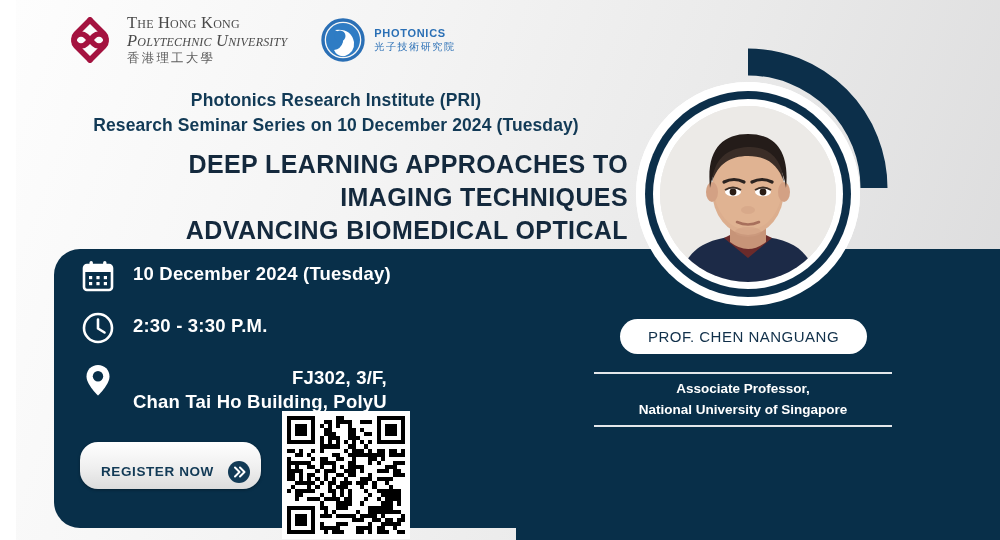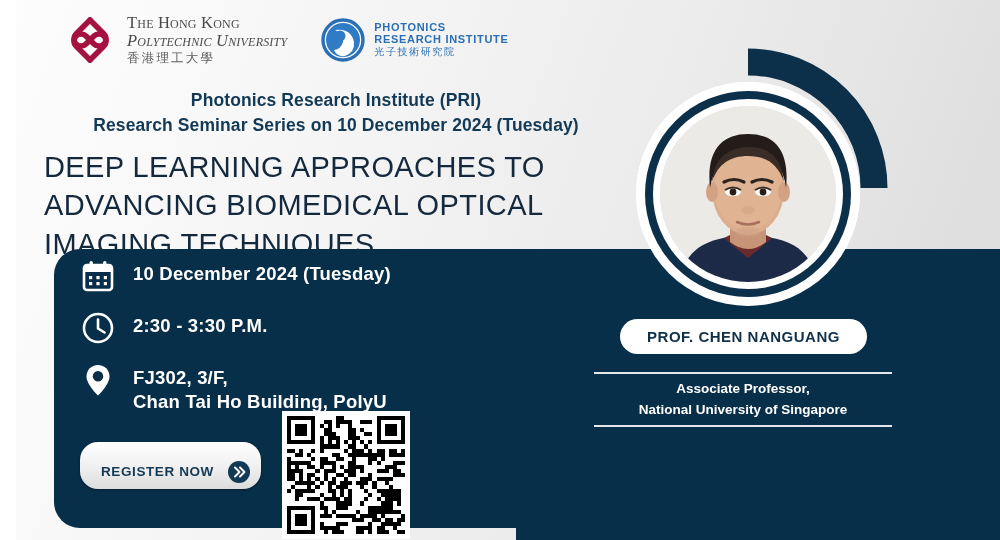--- a/index.html
+++ b/index.html
@@ -43,54 +43,54 @@
 
   .pri-logo{display:flex;align-items:center;gap:9px;}
   .pri-mark{width:44px;height:44px;flex:0 0 44px;}
   .pri-txt{line-height:1.05;}
   .pri-l1,.pri-l2{font-size:11px;font-weight:bold;letter-spacing:.7px;color:#2a6fb5;}
   .pri-l3{font-size:10px;letter-spacing:1.6px;color:#2a6fb5;margin-top:2px;}
 
   .series{position:absolute;left:0;top:88px;width:640px;text-align:center;
           color:#123a56;font-size:17.5px;font-weight:bold;line-height:1.42;letter-spacing:.1px;}
 
-  .title{position:absolute;left:28px;top:148px;width:584px;text-align:left;
-         color:#14293d;font-size:29px;font-weight:normal;line-height:1.32;letter-spacing:.4px;}
+  .title{position:absolute;left:28px;top:148px;width:584px;text-align:right;
+         color:#14293d;font-size:25px;font-weight:bold;line-height:1.32;letter-spacing:.4px;}
 
   
   .panel{position:absolute;left:38px;top:249px;width:962px;height:279px;
          background:#082f49;border-radius:26px 0 0 26px;}
   .panel-fill{position:absolute;left:500px;top:249px;width:500px;height:291px;background:#082f49;}
 
   
   .info{position:absolute;left:65px;top:258px;width:430px;color:#ffffff;}
   .row{display:flex;align-items:flex-start;gap:18px;margin-bottom:17px;}
   .row .ico{flex:0 0 34px;width:34px;height:34px;margin-top:1px;}
   .row .txt{font-size:18.5px;font-weight:bold;line-height:1.32;letter-spacing:.2px;padding-top:4px;}
-  .row .txt div{white-space:nowrap;}
+  .row .txt div{white-space:nowrap;text-align:right;}
 
   
   .register{position:absolute;left:64px;top:442px;height:35px;
             display:inline-flex;align-items:center;gap:13px;
             padding:12px 10px 0 21px;border-radius:18px;
             background:linear-gradient(180deg,#ffffff 0%,#efefef 55%,#dcdcdc 100%);
             box-shadow:0 1px 3px rgba(0,0,0,.35);}
   .register .lbl{font-size:13.5px;font-weight:bold;letter-spacing:.6px;color:#123a56;}
   .register .chev{width:24px;height:24px;flex:0 0 24px;}
 
   
   .qr{position:absolute;left:266px;top:411px;width:128px;height:128px;
       background:#ffffff;padding:5px;box-sizing:border-box;}
   .qr svg{display:block;width:100%;height:100%;}
 
   
   .name-pill{position:absolute;left:604px;top:319px;width:247px;height:35px;
              background:#ffffff;border-radius:18px;
              display:flex;align-items:center;justify-content:center;}
-  .name-pill span{font-size:15px;font-weight:bold;letter-spacing:.5px;color:#11304a;}
+  .name-pill span{font-size:15px;font-weight:normal;letter-spacing:.5px;color:#11304a;}
 
   .rule{position:absolute;left:578px;width:298px;height:2px;background:#e3e7ea;}
   .rule.top{top:372px;}
   .rule.bot{top:425px;}
   .affil{position:absolute;left:578px;top:379px;width:298px;text-align:center;
          color:#ffffff;font-size:13.5px;font-weight:bold;line-height:1.55;}
 </style>
 </head>
 <body>
 
@@ -208,35 +208,34 @@
       <div class="pri-mark">
         <svg viewBox="0 0 44 44" aria-hidden="true">
           <circle cx="22" cy="22" r="20" fill="none" stroke="#2a6fb5" stroke-width="3.4"></circle>
           <path d="M22 5 A17 17 0 0 1 22 39 A17 17 0 0 1 22 5 Z" fill="#2f7cc4"></path>
           <path d="M14 12 Q30 10 33 24 Q34 34 24 38 Q16 39 13 32 Q20 31 22 24 Q23 16 14 12 Z" fill="#ffffff"></path>
           <circle cx="19" cy="18" r="5.5" fill="#2f7cc4"></circle>
         </svg>
       </div>
       <div class="pri-txt">
         <div class="pri-l1">PHOTONICS</div>
-        <div class="pri-l2">RESEARCH INSTITUTE</div>
         <div class="pri-l3">光子技術研究院</div>
       </div>
     </div>
   </div>
 
   <div class="series">
     <div>Photonics Research Institute (PRI)</div>
     <div>Research Seminar Series on 10 December 2024 (Tuesday)</div>
   </div>
 
   <div class="title">
     <div>DEEP LEARNING APPROACHES TO</div>
+    <div>IMAGING TECHNIQUES</div>
     <div>ADVANCING BIOMEDICAL OPTICAL</div>
-    <div>IMAGING TECHNIQUES</div>
   </div>
 
   <div class="panel-fill"></div>
   <div class="panel"></div>
 
   <div class="portrait-wrap" style="z-index:5;">
     <div class="ring-outer"></div>
     <div class="ring-navy"></div>
     <div class="ring-white2"></div>
     <div class="photo">

